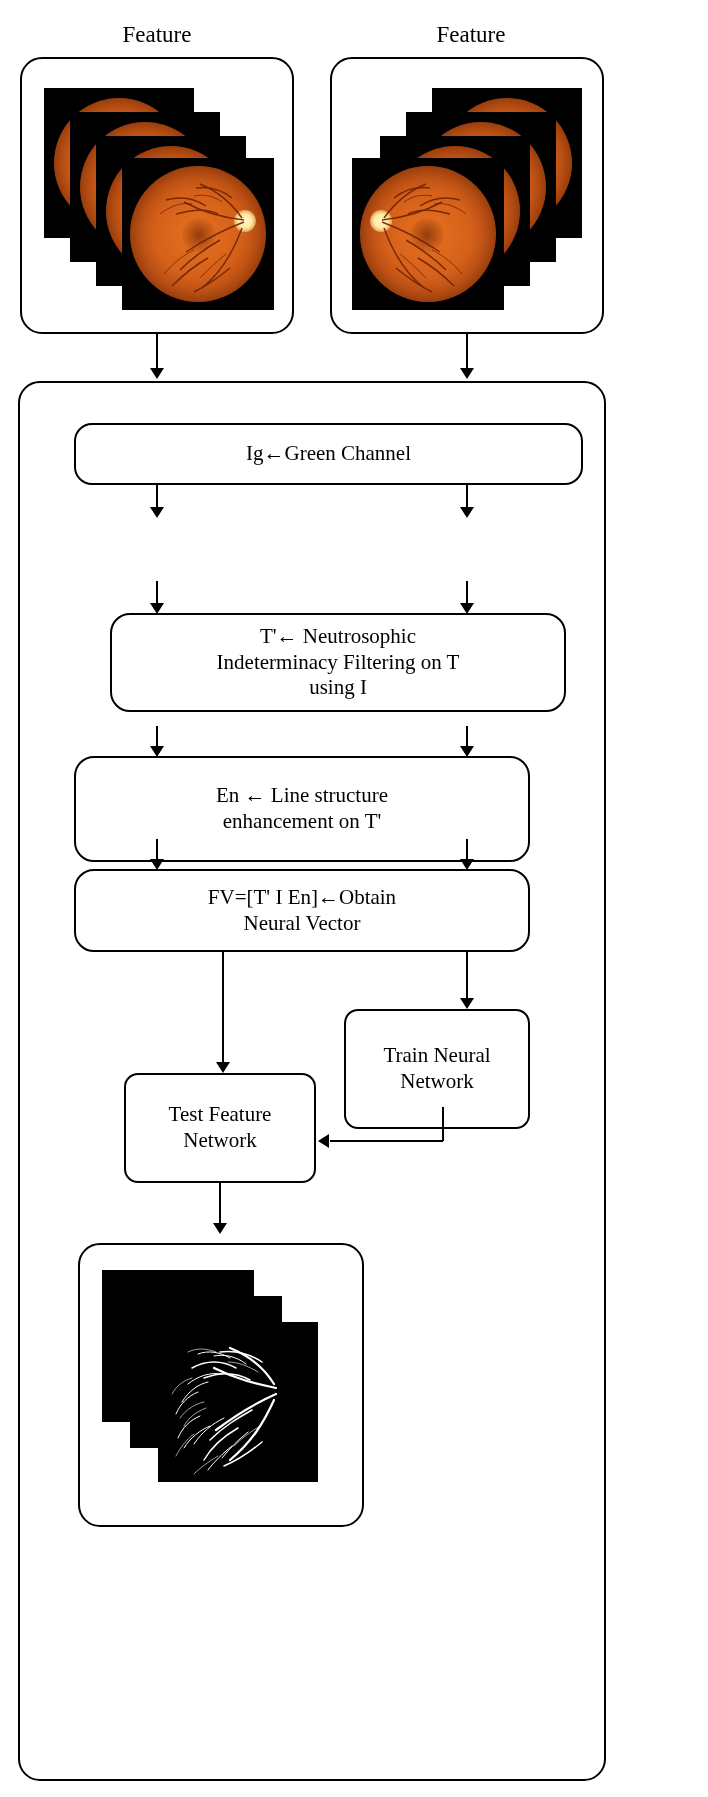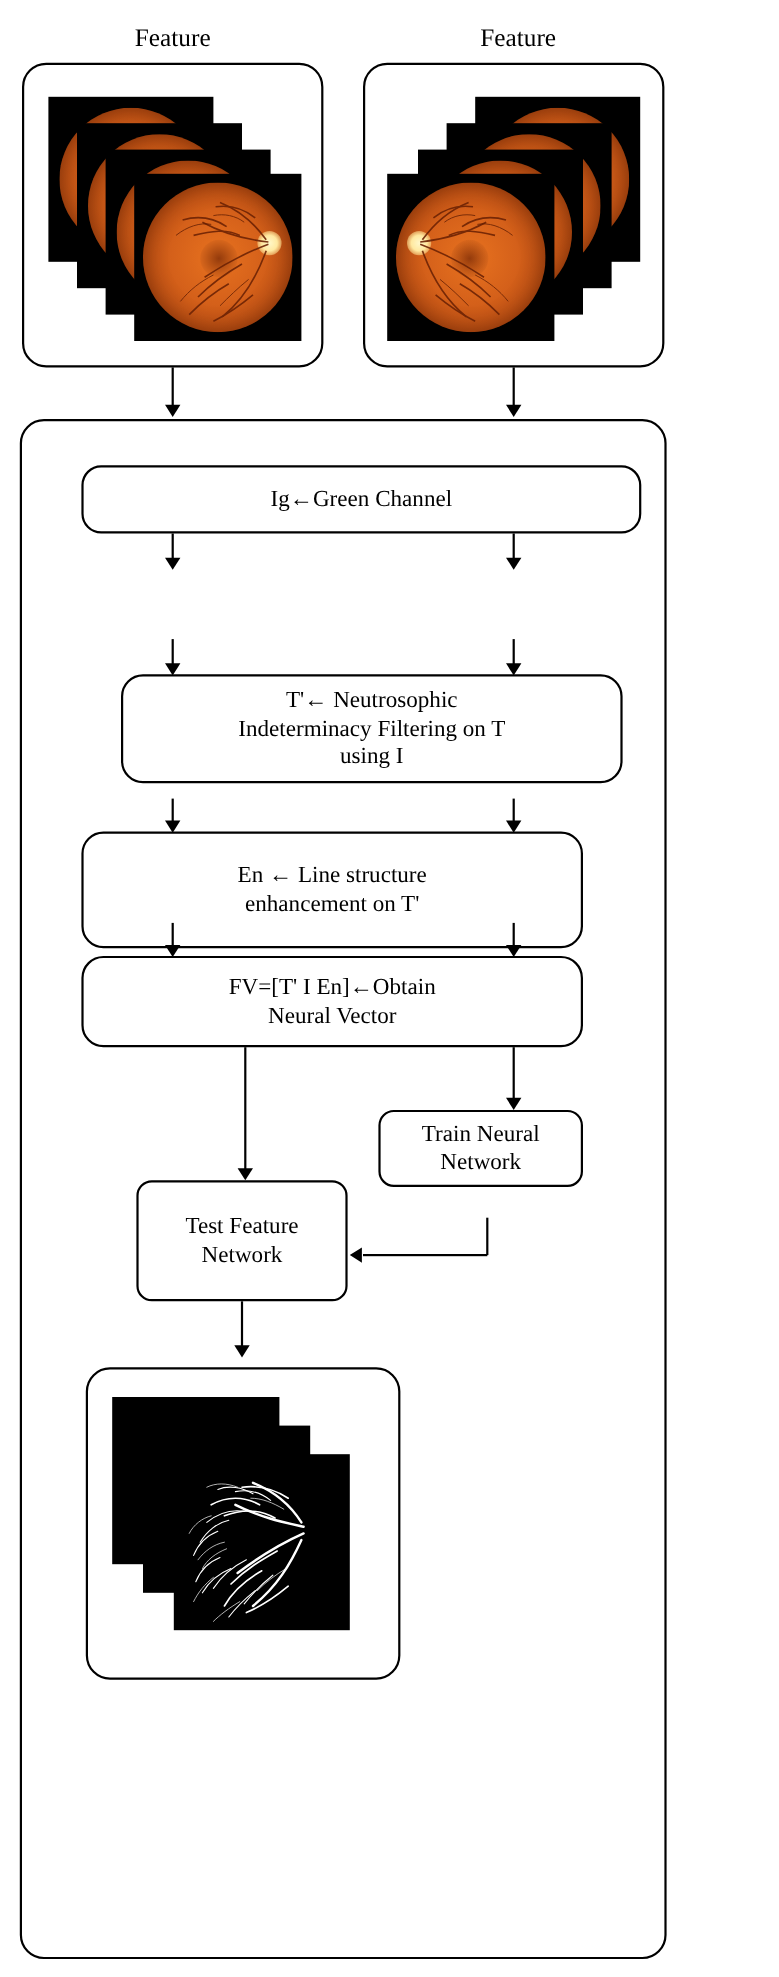--- a/index.html
+++ b/index.html
@@ -314,21 +314,21 @@
     <span>FV=[T' I En]←Obtain</span>
     <span>Neural Vector</span>
   </div>
 
   <div class="vline" style="left:466px; top:952px; height:48px;"></div>
   <div class="arrowhead-down" style="left:460px; top:998px;"></div>
 
   <div class="vline" style="left:222px; top:952px; height:112px;"></div>
   <div class="arrowhead-down" style="left:216px; top:1062px;"></div>
 
-  <div class="proc" style="left:344px; top:1009px; width:186px; height:70px; flex-direction:column; border-radius:14px;">
+  <div class="proc" style="left:344px; top:1009px; width:186px; height:120px; flex-direction:column; border-radius:14px;">
     <span>Train Neural</span>
     <span>Network</span>
   </div>
 
   <div class="proc" style="left:124px; top:1073px; width:192px; height:110px; flex-direction:column; border-radius:14px;">
     <span>Test Feature</span>
     <span>Network</span>
   </div>
 
   <div class="vline" style="left:442px; top:1107px; height:34px;"></div>

